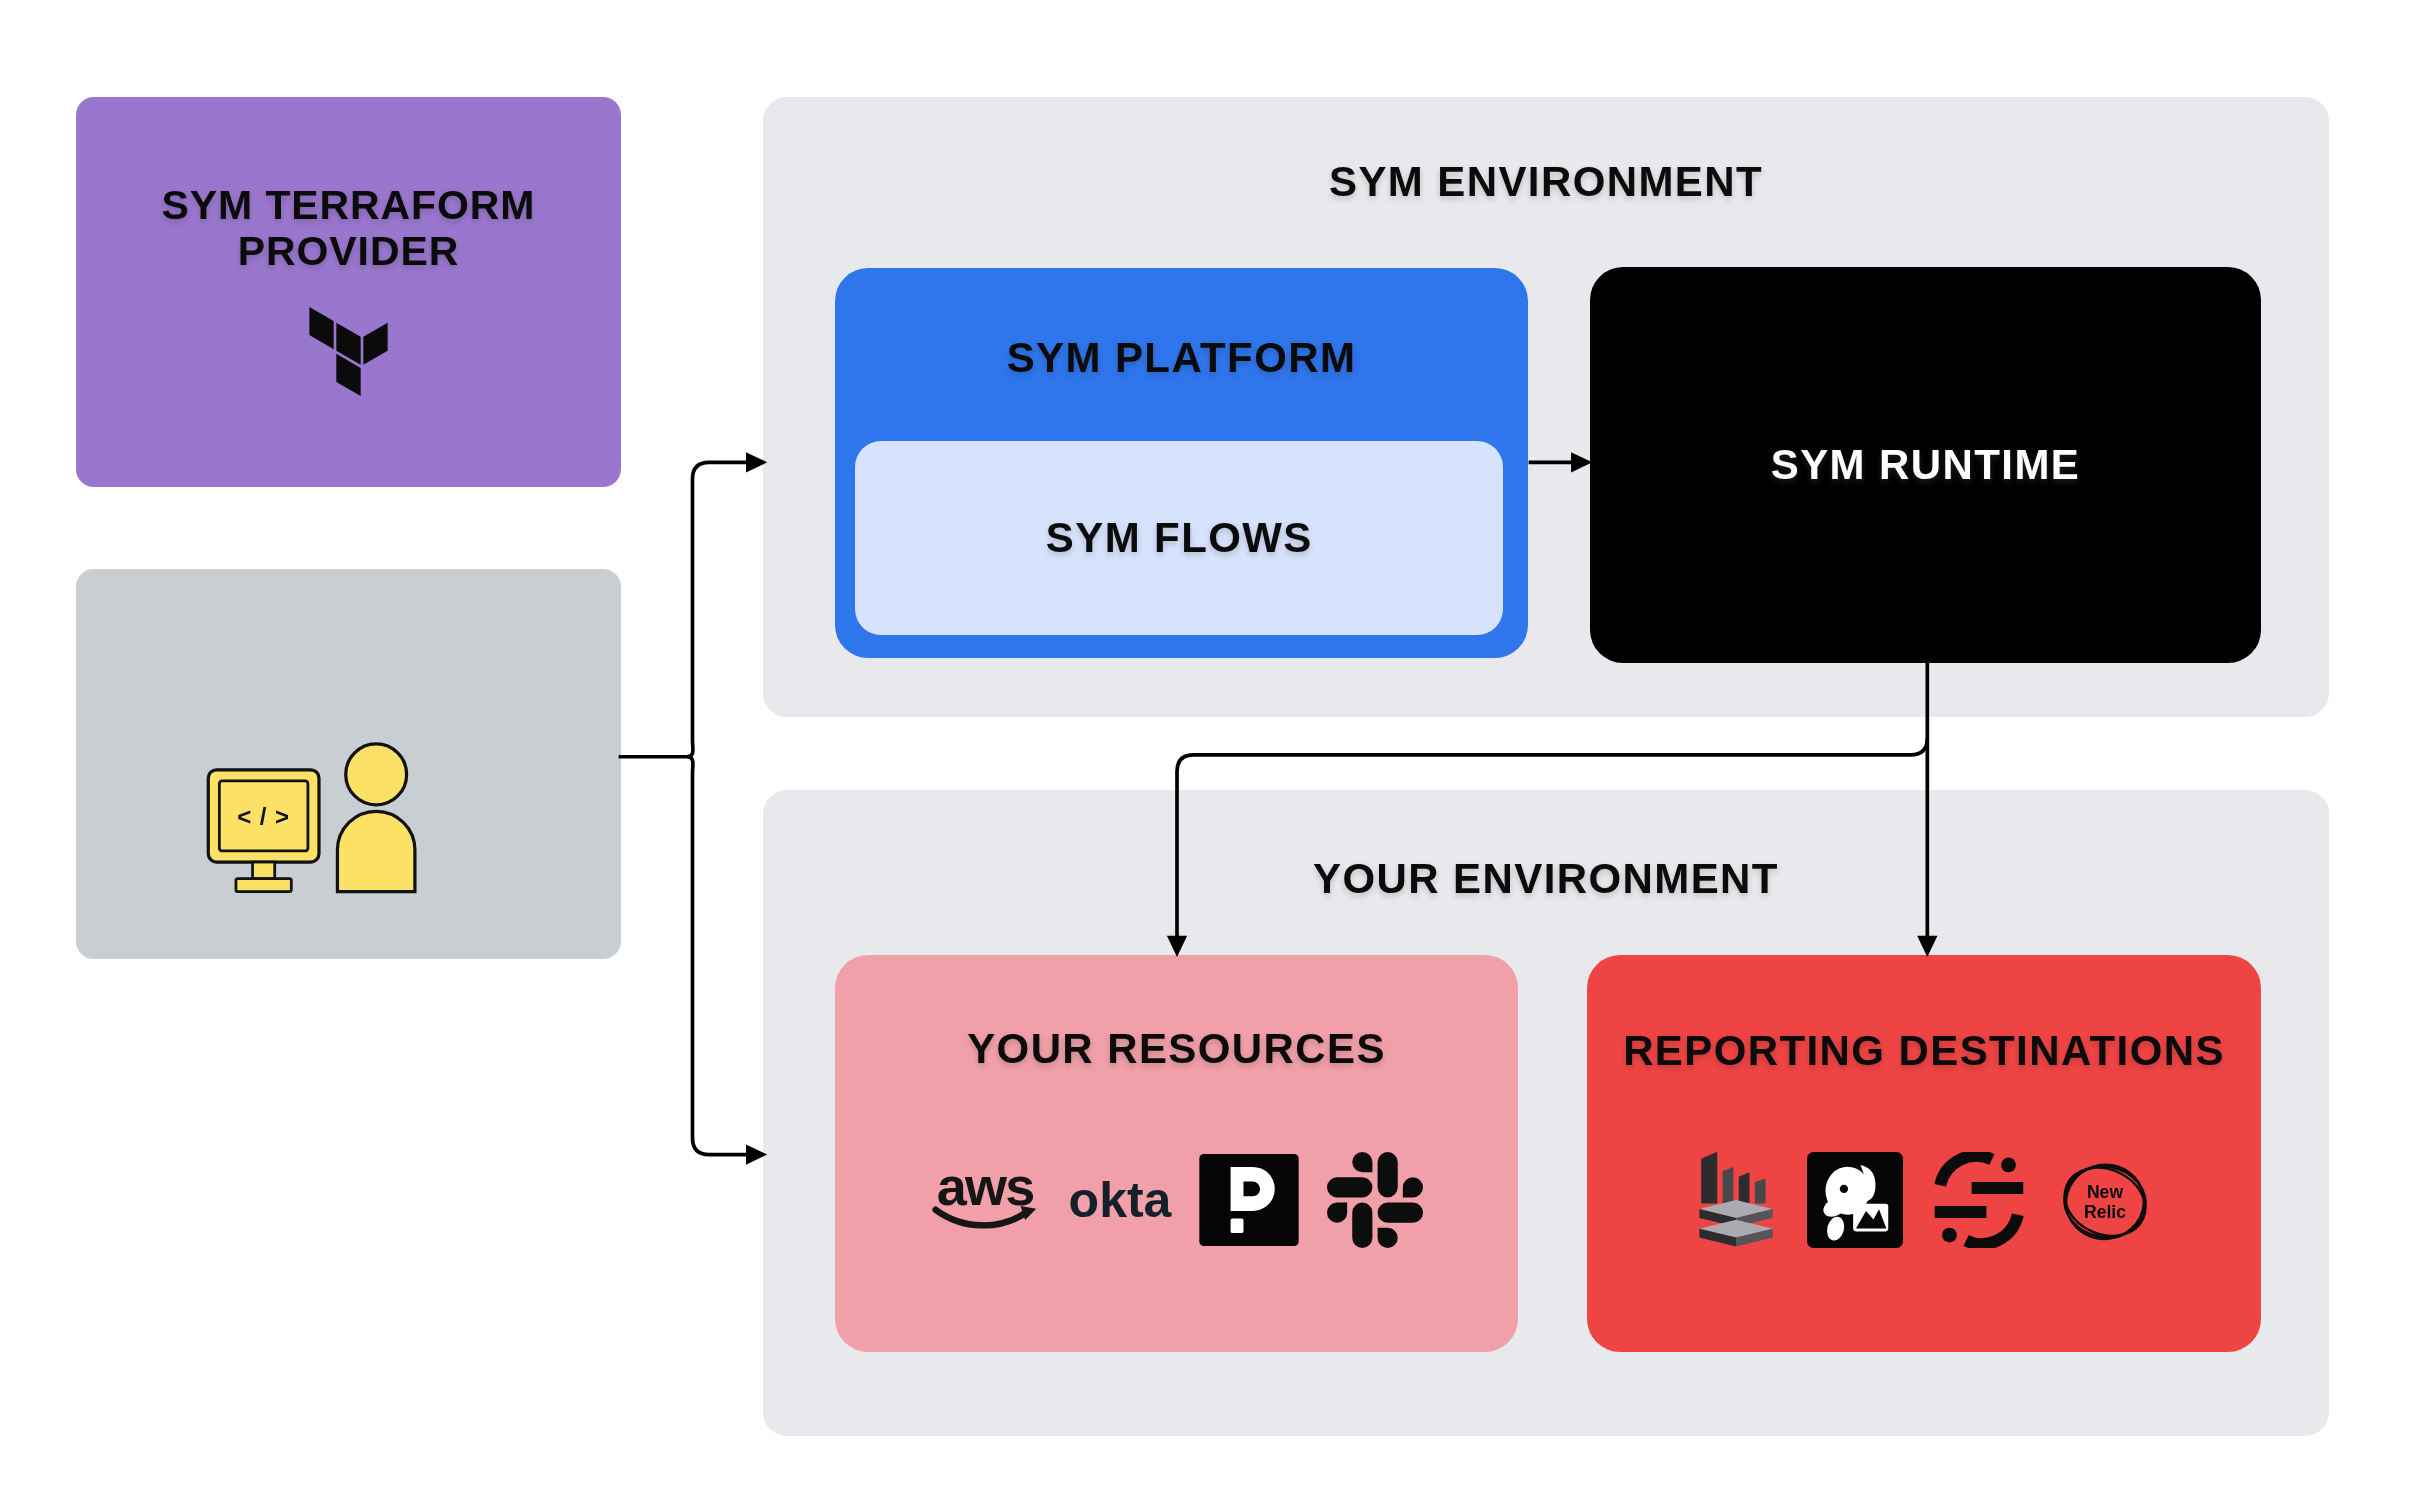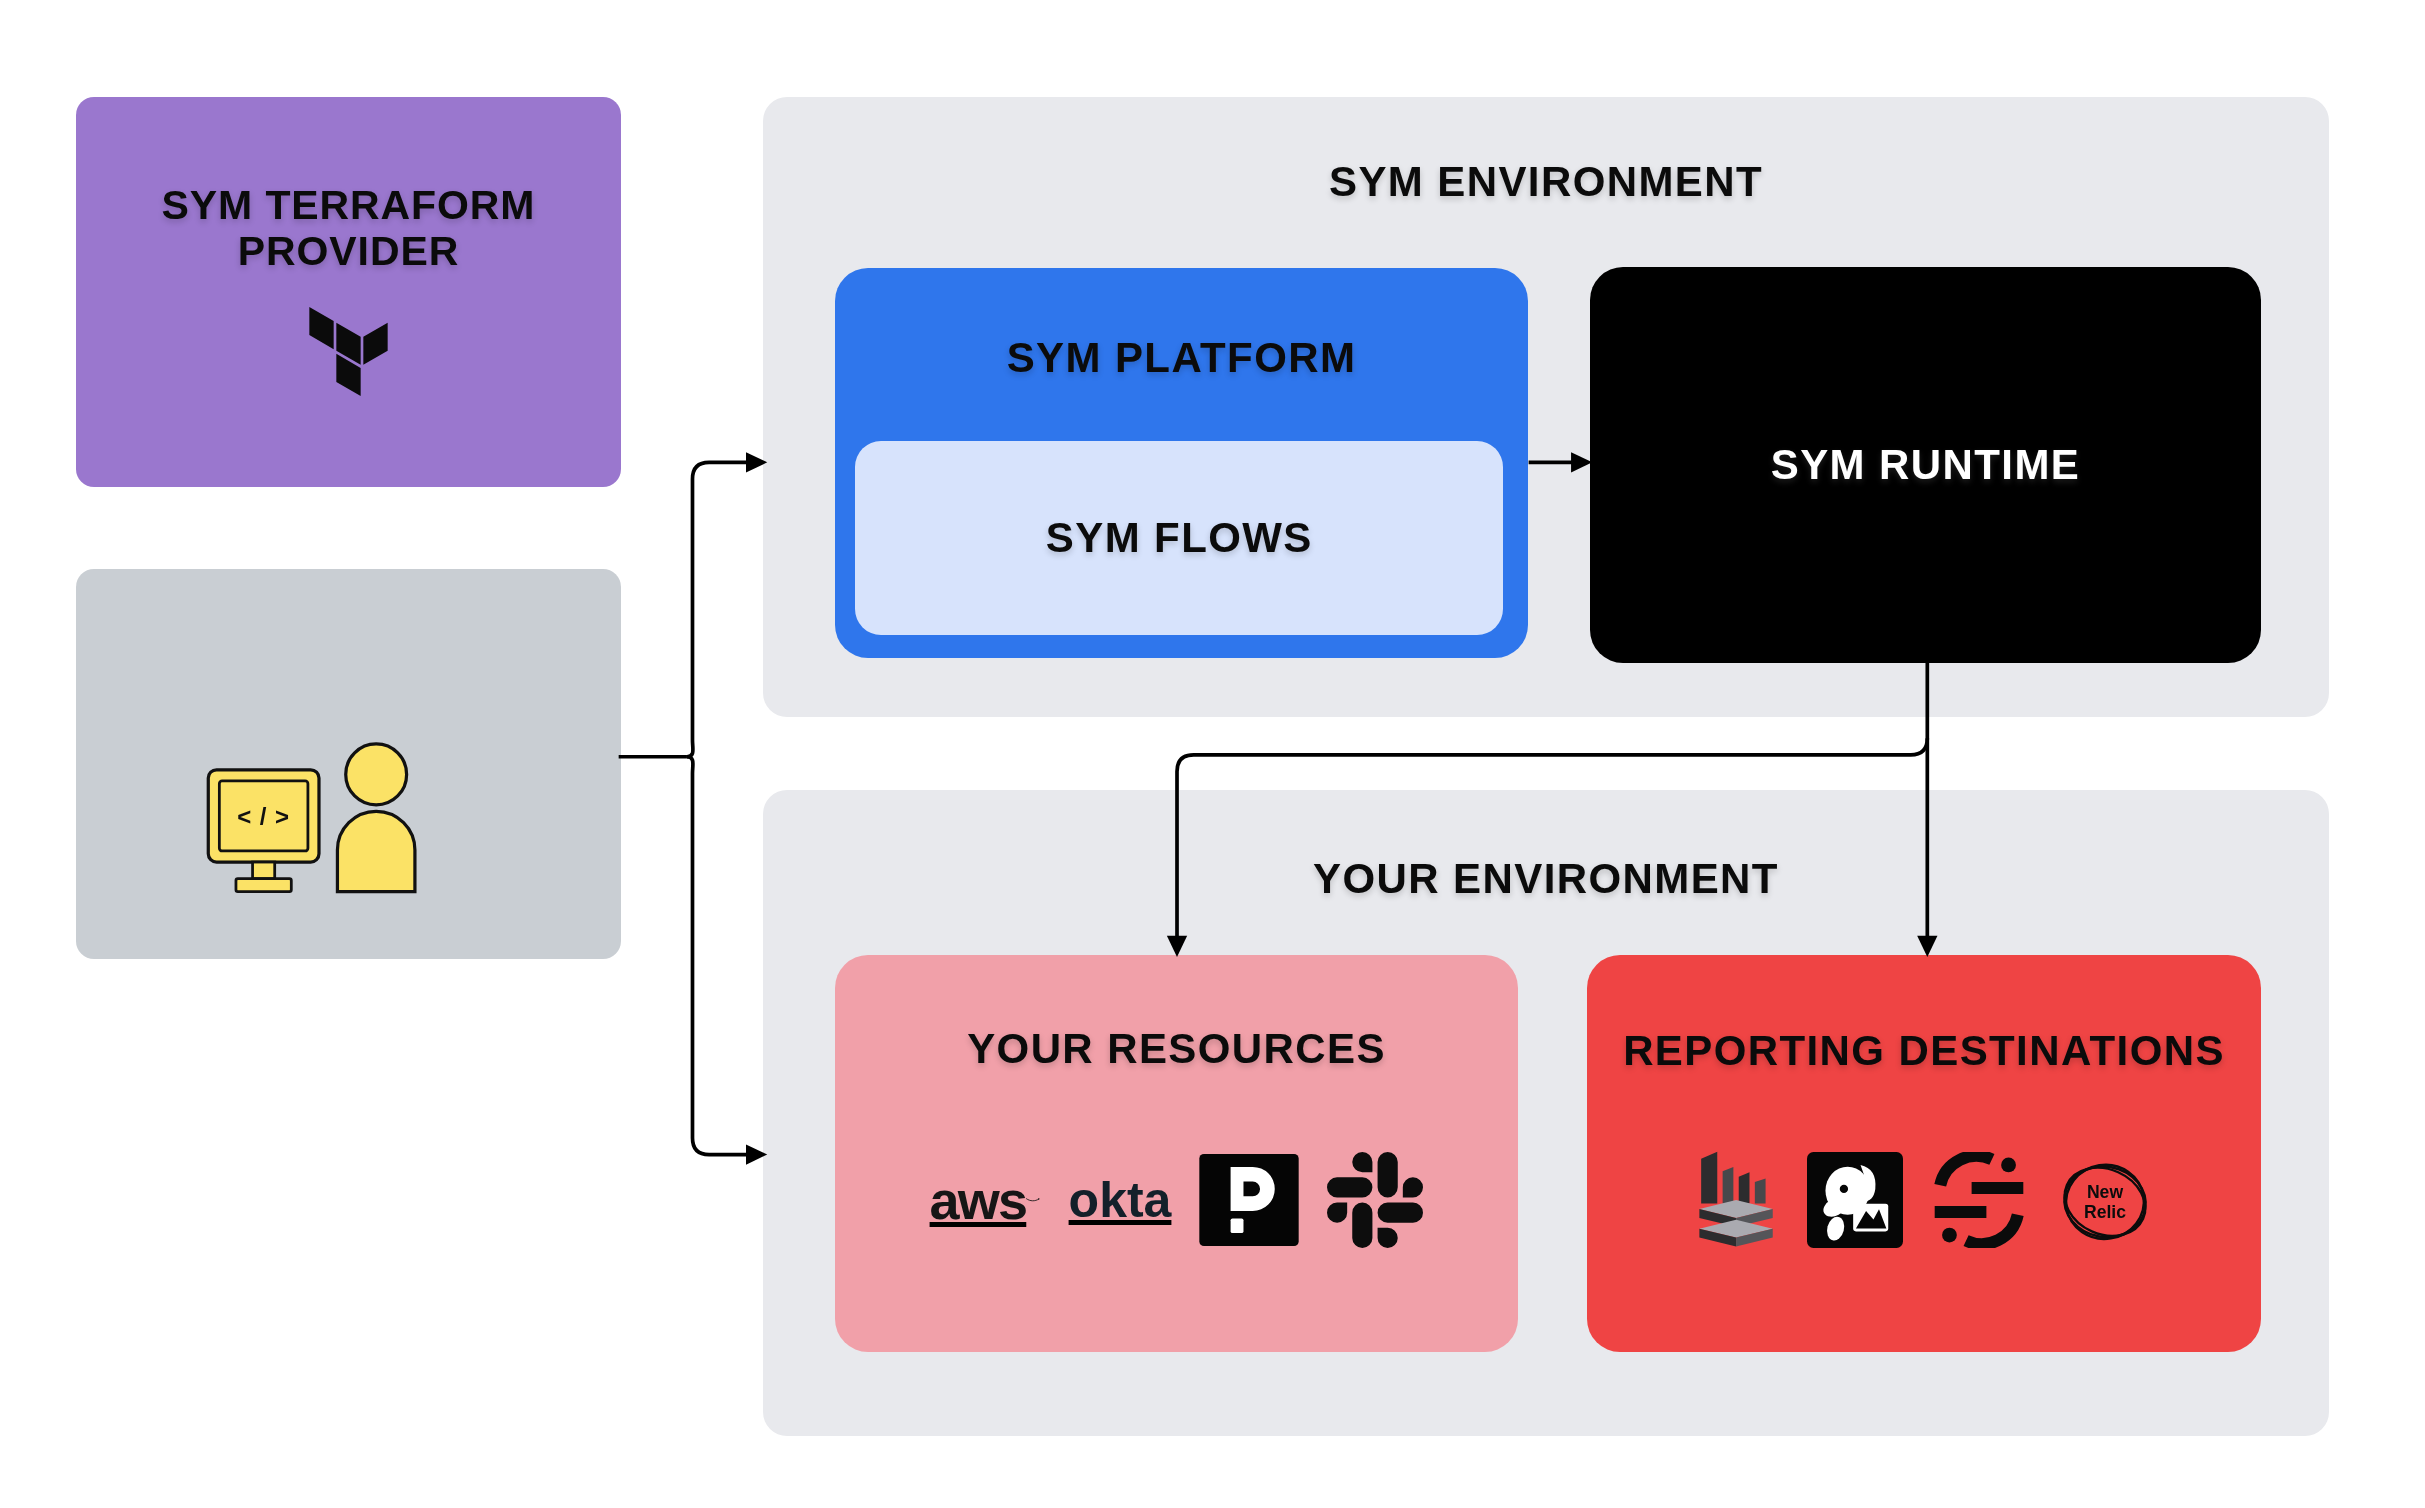--- a/index.html
+++ b/index.html
@@ -34,21 +34,21 @@
   .box-runtime{left:827px;top:170px;width:671px;height:396px;background:#000000;border-radius:33px;
                display:flex;align-items:center;justify-content:center;}
   .box-runtime .title{position:static;}
   .box-resources{left:72px;top:165px;width:683px;height:397px;background:#f1a0a9;border-radius:33px;}
   .box-resources .title{top:70px;}
   .box-reporting{left:824px;top:165px;width:674px;height:397px;background:#ef4444;border-radius:33px;}
   .box-reporting .title{top:72px;}
   
   .logo-row{position:absolute;left:0;right:0;top:185px;height:120px;display:flex;
             align-items:center;justify-content:center;gap:28px;}
-  .logo{display:flex;flex-direction:row;align-items:center;justify-content:center;text-decoration:underline;}
+  .logo{display:flex;flex-direction:column;align-items:center;justify-content:center;}
   .aws-logo{width:111px;}
   .aws-text{font-size:54px;font-weight:bold;letter-spacing:-1.8px;color:#161616;line-height:37px;}
   .okta-text{font-size:50px;font-weight:bold;letter-spacing:0px;color:#14202a;}
   .pd-tile{position:relative;width:100px;height:92px;}
   .nr-wrap{position:relative;width:100px;height:100px;}
   svg{display:block;}
   .overlay{position:absolute;left:0;top:0;z-index:6;pointer-events:none;}
   .env,.rbox{z-index:1;}
 </style>
 </head>

